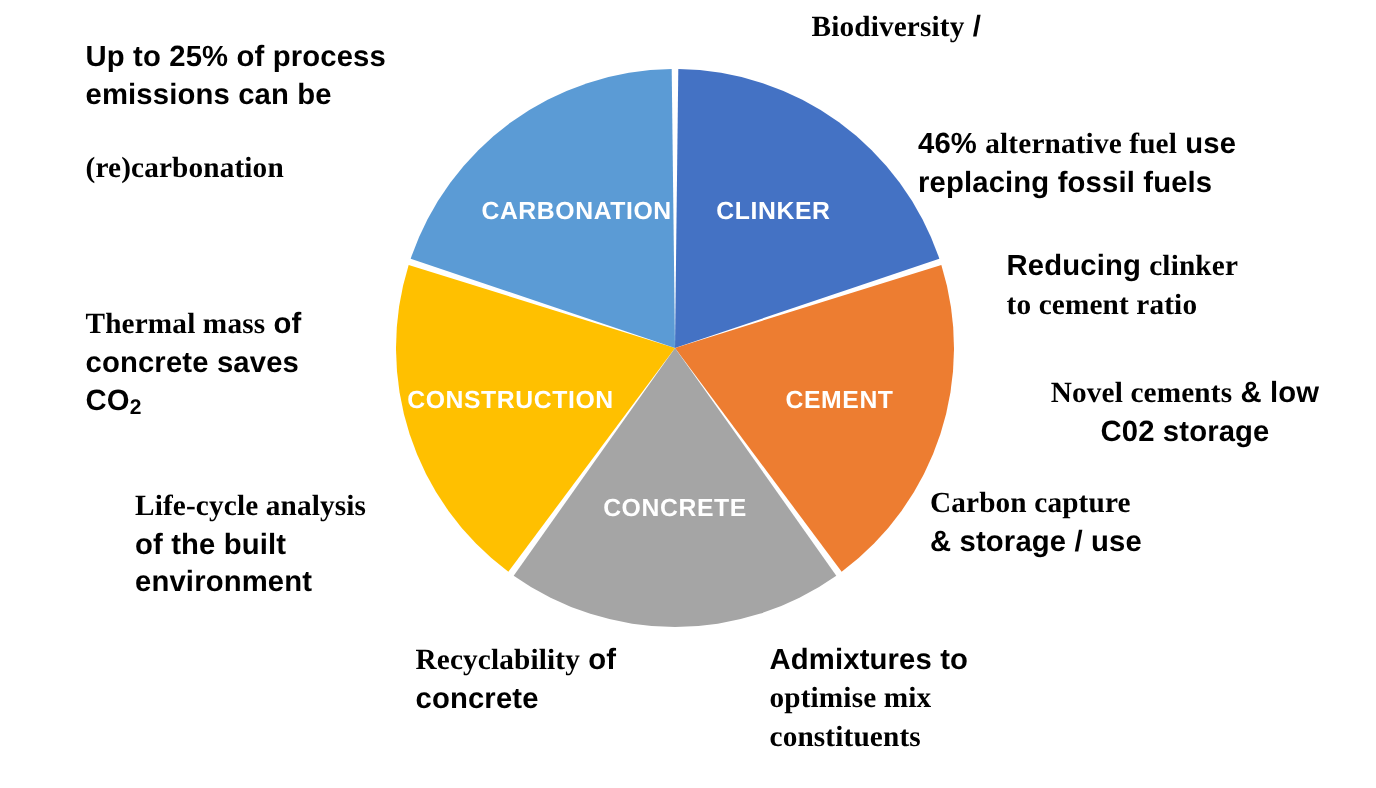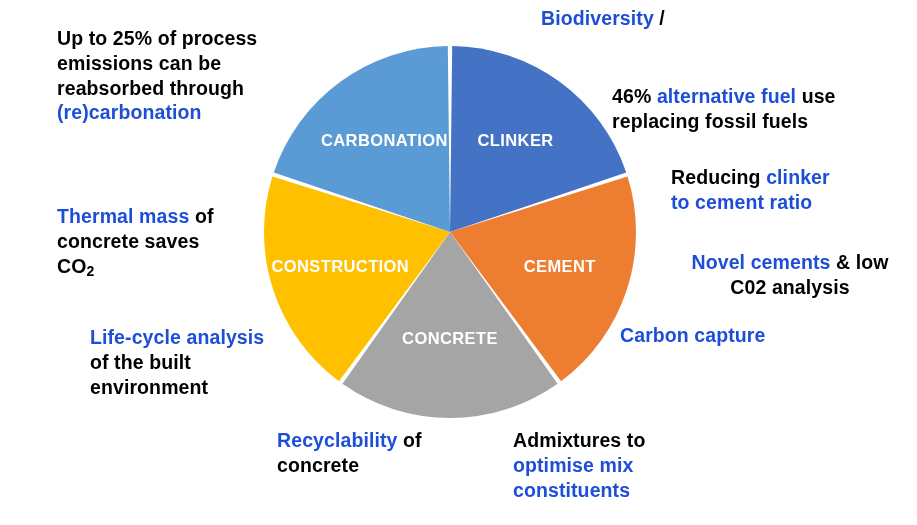--- a/index.html
+++ b/index.html
@@ -42,21 +42,21 @@
 
   
   .note {
     position: absolute;
     font-weight: bold;
     font-size: 19.5px;
     line-height: 1.27;
     color: #000000;
     letter-spacing: 0.1px;
   }
-  .note .hl { color: #1d4ed8; }
+  .note .hl { color: #000000; font-family: Liberation Serif, serif; }
   .note .sub { font-size: 0.72em; vertical-align: -0.22em; }
 
   #note-carbonation  { left: 57px;  top: 26px;  width: 250px; }
   #note-thermal      { left: 57px;  top: 204px; width: 215px; }
   #note-lifecycle    { left: 62px;  top: 325px; width: 225px; margin-left: 28px; }
   #note-recycle      { left: 277px; top: 428px; width: 200px; }
   #note-admixtures   { left: 513px; top: 428px; width: 215px; }
   #note-biodiversity { left: 541px; top: 6px;   width: 300px; }
   #note-altfuel      { left: 612px; top: 84px;  width: 290px; }
   #note-clinkerratio { left: 671px; top: 165px; width: 240px; text-align: left;}
@@ -83,21 +83,21 @@
           <text class="slice-label" x="187.0" y="294.9" fill="#ffffff">CONCRETE</text>
           <text class="slice-label" x="77.3" y="222.6" fill="#ffffff">CONSTRUCTION</text>
           <text class="slice-label" x="121.4" y="96.7" fill="#ffffff">CARBONATION</text>
         </g>
     </svg>
   </div>
 
   <div class="note" id="note-carbonation">
     <span>Up to 25%</span><span> of process</span><br>
     <span>emissions can be</span><br>
-    <span>reabsorbed through</span><br>
+    <br>
     <span class="hl">(re)carbonation</span>
   </div>
 
   <div class="note" id="note-thermal">
     <span class="hl">Thermal mass</span><span> of</span><br>
     <span>concrete saves</span><br>
     <span>CO</span><span class="sub">2</span>
   </div>
 
   <div class="note" id="note-lifecycle">
@@ -126,20 +126,21 @@
     <span>replacing fossil fuels</span>
   </div>
 
   <div class="note" id="note-clinkerratio">
     <span>Reducing </span><span class="hl">clinker</span><br>
     <span class="hl">to cement ratio</span>
   </div>
 
   <div class="note" id="note-novel">
     <span class="hl">Novel cements</span><span> &amp; low</span><br>
-    <span>C02 analysis</span>
+    <span>C02 storage</span>
   </div>
 
   <div class="note" id="note-capture">
     <span class="hl">Carbon capture</span><br>
+    <span>&amp; storage / use</span>
   </div>
 
 </div>
 
 </body></html>

